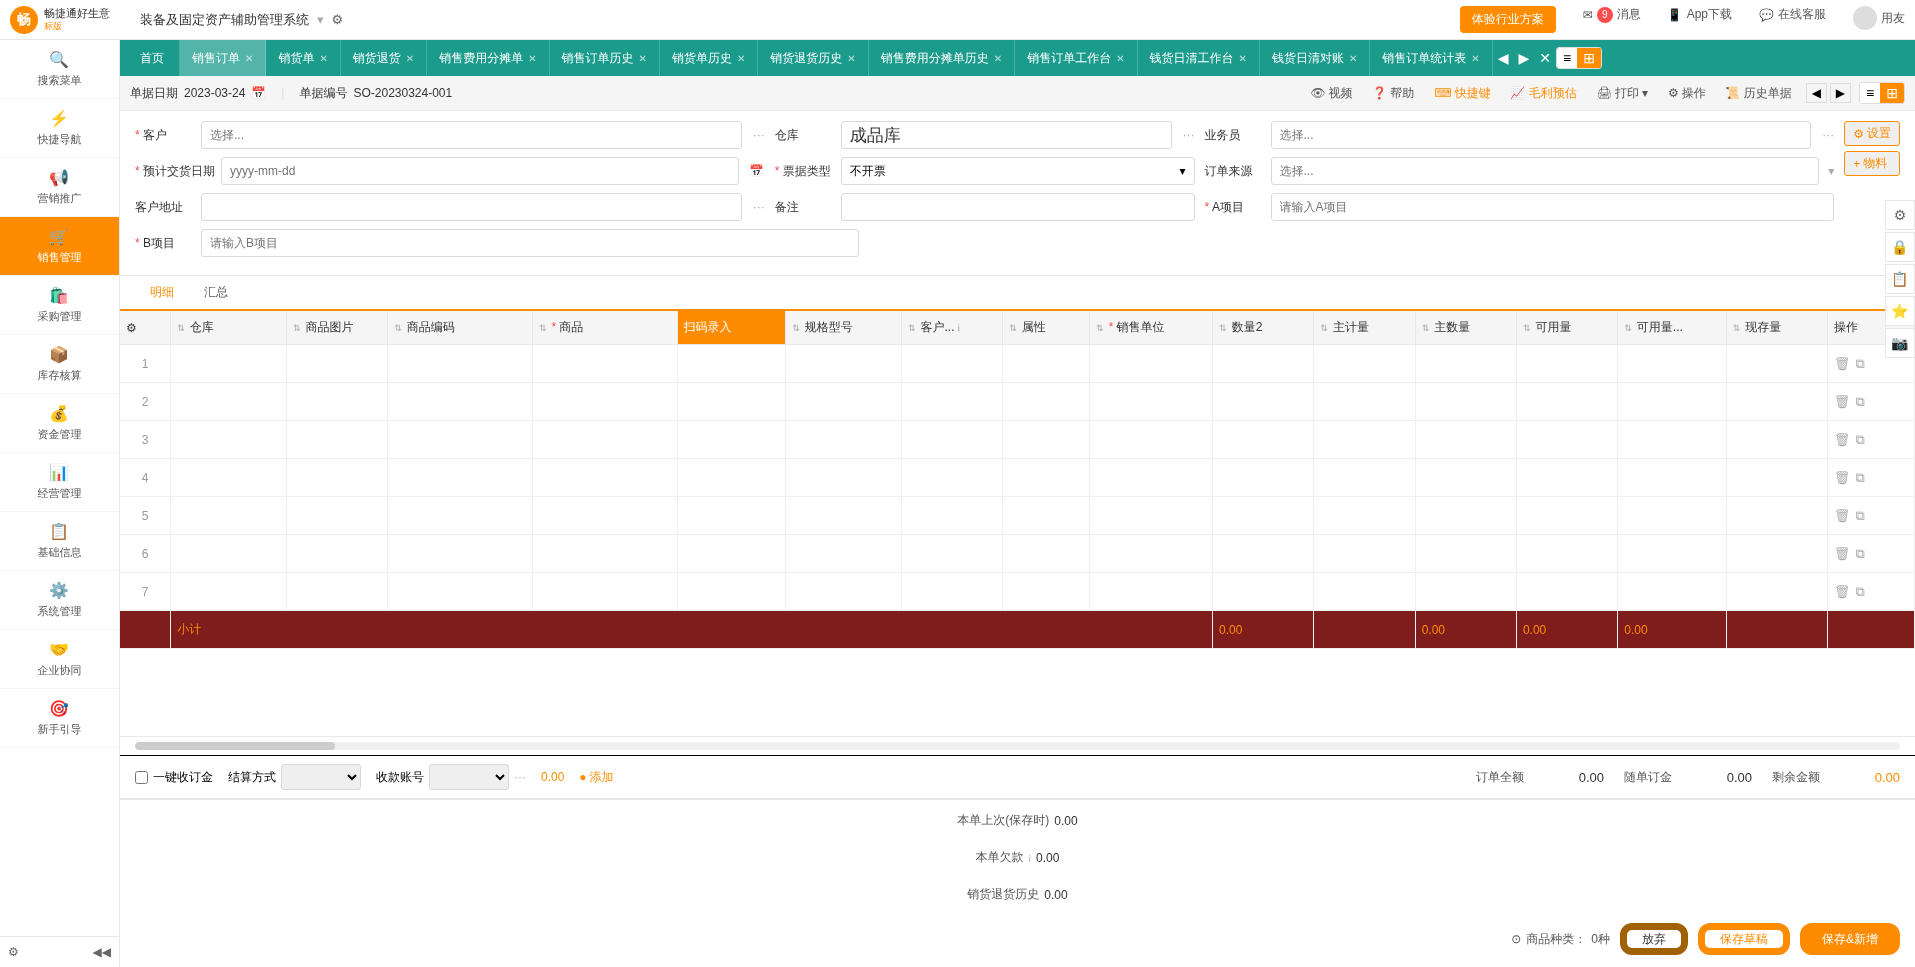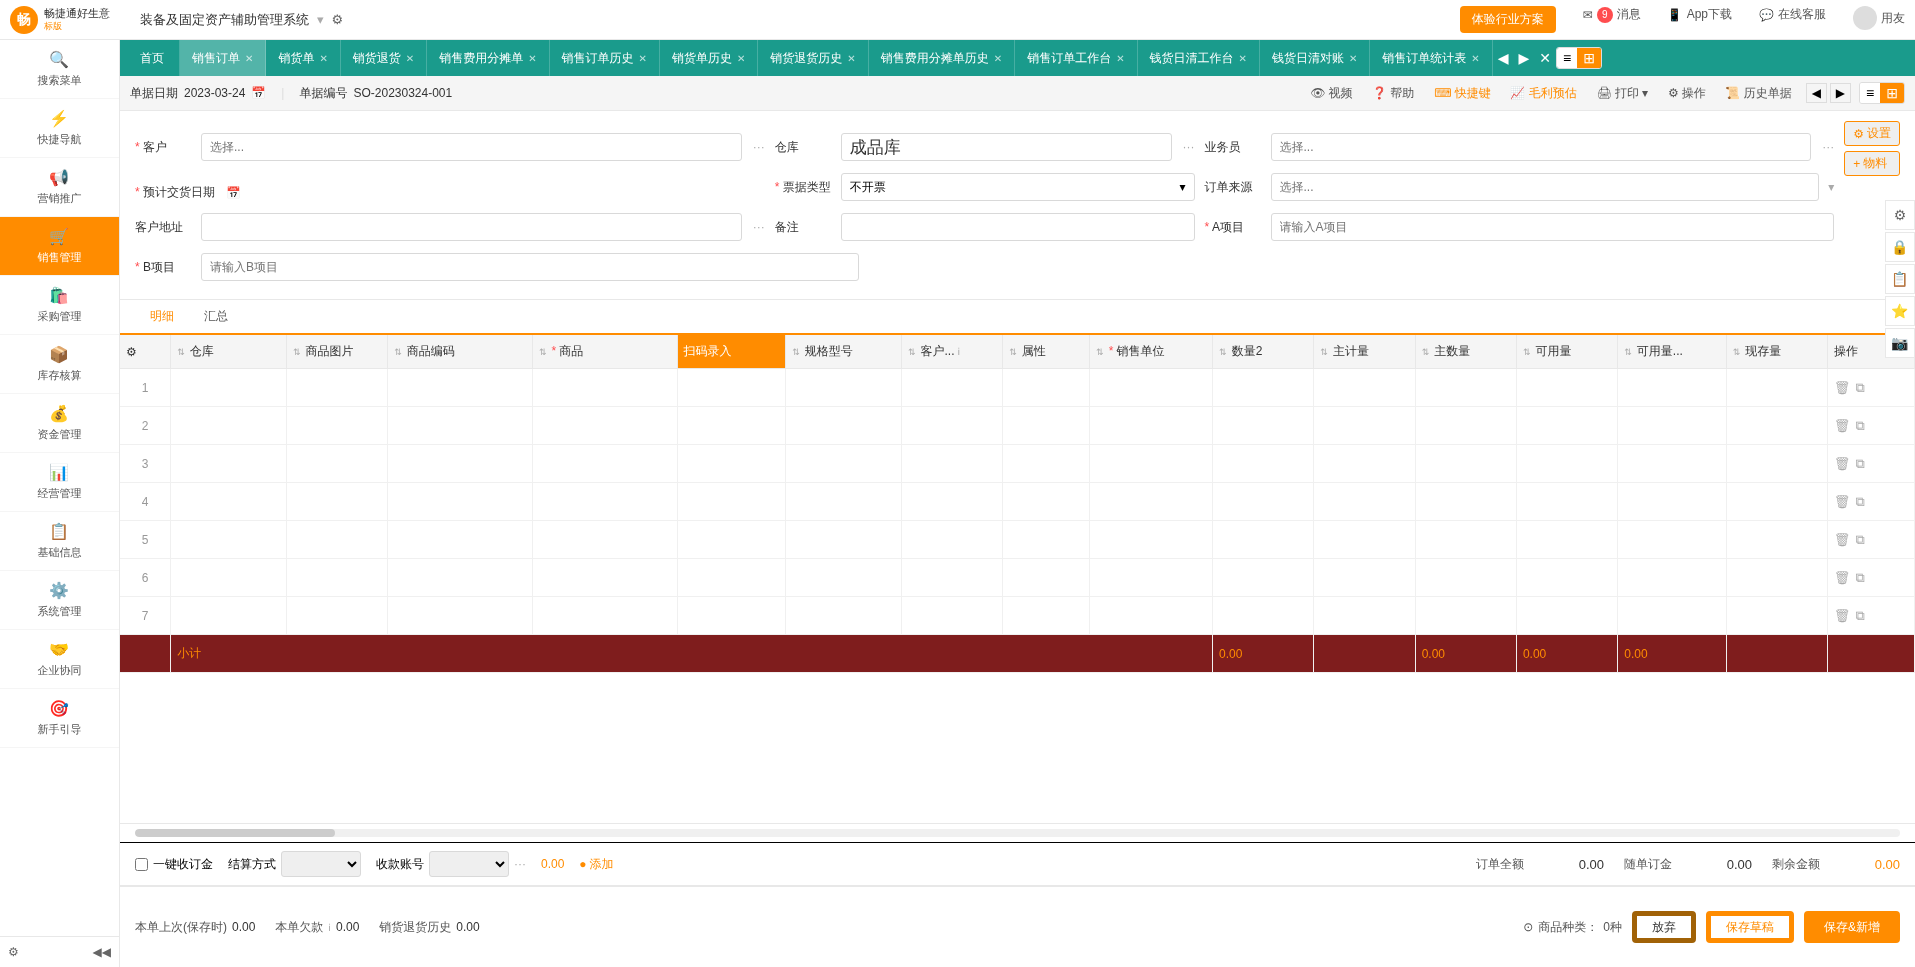--- a/index.html
+++ b/index.html
@@ -222,24 +222,23 @@
     .view-toggle-btn.active { background: #ff8c00; color: white; }
 
     
     .form-area {
       background: white;
       padding: 10px 15px;
       border-bottom: 1px solid #e8e8e8;
     }
     .form-row {
       display: flex;
-      align-items: flex-end;
+      align-items: flex-start;
       gap: 10px;
       margin-bottom: 8px;
-      margin-top: 12px;
     }
     .form-field {
       display: flex;
       align-items: center;
       gap: 6px;
       flex: 1;
     }
     .form-field-label {
       color: #333;
       font-size: 12px;
@@ -400,38 +399,39 @@
       align-items: flex-end;
     }
     .summary-row { display: flex; gap: 20px; align-items: center; }
     .summary-label { color: #555; font-size: 12px; }
     .summary-value { color: #333; font-size: 13px; font-weight: 500; min-width: 60px; text-align: right; }
 
     
     .footer-bar {
       background: white;
       border-top: 2px solid #e8e8e8;
-      padding: 24px 15px;
+      padding: 12px 15px;
       display: flex;
       align-items: center;
       gap: 20px;
+      flex-direction: column;
     }
     .footer-stat { display: flex; align-items: center; gap: 5px; color: #555; }
     .footer-stat-value { color: #333; font-weight: 500; }
     .footer-right {
       margin-left: auto;
       display: flex;
       align-items: center;
       gap: 10px;
     }
     .footer-btn {
       height: 32px;
-      border: 5px solid #a16207;
+      border: 7px solid #a16207;
       background: white;
-      border-radius: 4px;
+      border-radius: 12px;
       padding: 0 15px;
       cursor: pointer;
       font-size: 12px;
       color: #333;
     }
     .footer-btn.primary {
       background: #ff8c00;
       color: white;
       border-color: #ff8c00;
     }
@@ -724,20 +724,21 @@
             </div>
             <div class="form-field" style="flex:1.5;">
               <span class="form-field-label">业务员</span>
               <input type="text" class="form-input" placeholder="选择..." style="">
               <span class="form-dots">···</span>
             </div>
           </div>
           <div class="form-row">
             <div class="form-field" style="flex:1.5;">
               <span class="form-field-label required">预计交货日期</span>
+              <input type="text" class="form-input" placeholder="yyyy-mm-dd" style="">
               <span style="color:#aaa;cursor:pointer;margin-left:5px;">📅</span>
             </div>
             <div class="form-field" style="flex:1;">
               <span class="form-field-label required">票据类型</span>
               <div class="form-select">
                 <span>不开票</span>
                 <span>▾</span>
               </div>
             </div>
             <div class="form-field" style="flex:1.5;">

